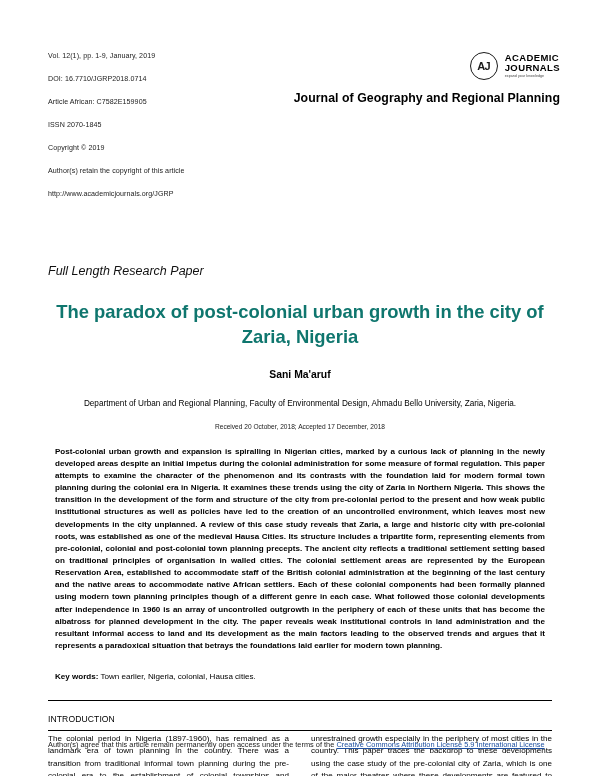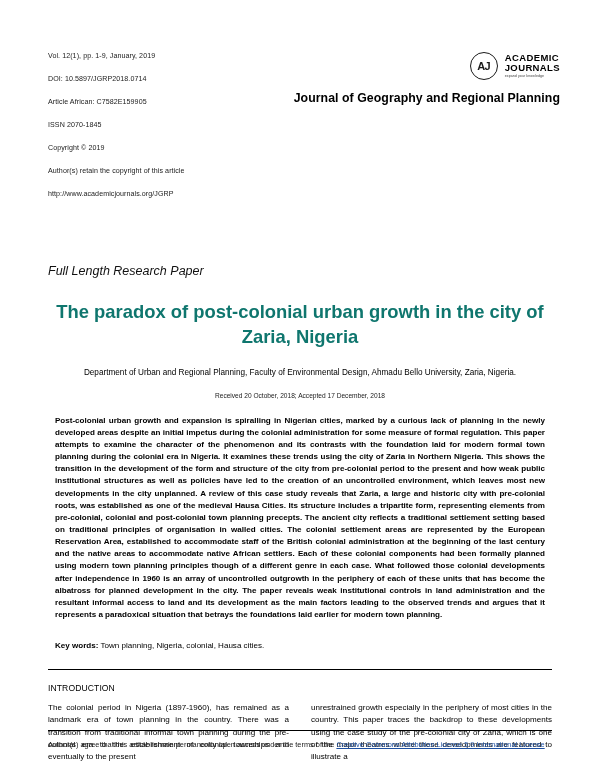--- a/index.html
+++ b/index.html
@@ -199,21 +199,21 @@
   }
 </style>
 </head>
 <body>
 
 <div class="page">
 
   <div class="masthead">
     <div class="meta-block">
       <span class="meta-line">Vol. 12(1), pp. 1-9, January, 2019</span>
-      <span class="meta-line">DOI: 10.5897/JGRP2018.0714</span>
+      <span class="meta-line">DOI: 16.7710/JGRP2018.0714</span>
       <span class="meta-line">Article African: C7582E159905</span>
       <span class="meta-line">ISSN 2070-1845</span>
       <span class="meta-line">Copyright © 2019</span>
       <span class="meta-line">Author(s) retain the copyright of this article</span>
       <span class="meta-line meta-link">http://www.academicjournals.org/JGRP</span>
     </div>
 
     <div class="brand">
       <div class="brand-top">
         <div class="aj-logo">AJ</div>
@@ -222,28 +222,29 @@
           <span class="aj-name2">JOURNALS</span>
           <span class="aj-tag">expand your knowledge</span>
         </div>
       </div>
       <div class="journal-title">Journal of Geography and Regional Planning</div>
     </div>
   </div>
 
   <div class="article-type">Full Length Research Paper</div>
   <h1 class="title">The paradox of post-colonial urban growth in the city of Zaria, Nigeria</h1>
+  <div class="author">Sani Ma'aruf</div>
   <div class="affiliation">Department of Urban and Regional Planning, Faculty of Environmental Design, Ahmadu Bello University, Zaria, Nigeria.</div>
   <div class="received">Received 20 October, 2018; Accepted 17 December, 2018</div>
 
   <div class="abstract">Post-colonial urban growth and expansion is spiralling in Nigerian cities, marked by a curious lack of planning in the newly developed areas despite an initial impetus during the colonial administration for some measure of formal regulation. This paper attempts to examine the character of the phenomenon and its contrasts with the foundation laid for modern formal town planning during the colonial era in Nigeria. It examines these trends using the city of Zaria in Northern Nigeria. This shows the transition in the development of the form and structure of the city from pre-colonial period to the present and how weak public institutional structures as well as policies have led to the creation of an uncontrolled environment, which leaves most new developments in the city unplanned. A review of this case study reveals that Zaria, a large and historic city with pre-colonial roots, was established as one of the medieval Hausa Cities. Its structure includes a tripartite form, representing elements from pre-colonial, colonial and post-colonial town planning precepts. The ancient city reflects a traditional settlement setting based on traditional principles of organisation in walled cities. The colonial settlement areas are represented by the European Reservation Area, established to accommodate staff of the British colonial administration at the beginning of the last century and the native areas to accommodate native African settlers. Each of these colonial components had been formally planned using modern town planning principles though of a different genre in each case. What followed those colonial developments after independence in 1960 is an array of uncontrolled outgrowth in the periphery of each of these units that has become the albatross for planned development in the city. The paper reveals weak institutional controls in land administration and the resultant informal access to land and its development as the main factors leading to the observed trends and argues that it represents a paradoxical situation that betrays the foundations laid earlier for modern town planning.</div>
 
   <div class="keywords">
     <b>Key words:</b>
-    <span>Town planning, Nigeria, colonial, Hausa cities.</span>
+    <span>Town earlier, Nigeria, colonial, Hausa cities.</span>
   </div>
 
   <hr class="rule">
 
   <div class="section-head">INTRODUCTION</div>
   <div class="cols">
     <div class="col">The colonial period in Nigeria (1897-1960), has remained as a landmark era of town planning in the country. There was a transition from traditional informal town planning during the pre-colonial era to the establishment of colonial townships and eventually to the present</div>
     <div class="col">unrestrained growth especially in the periphery of most cities in the country. This paper traces the backdrop to these developments using the case study of the pre-colonial city of Zaria, which is one of the major theatres where these developments are featured to illustrate a</div>
   </div>
 

